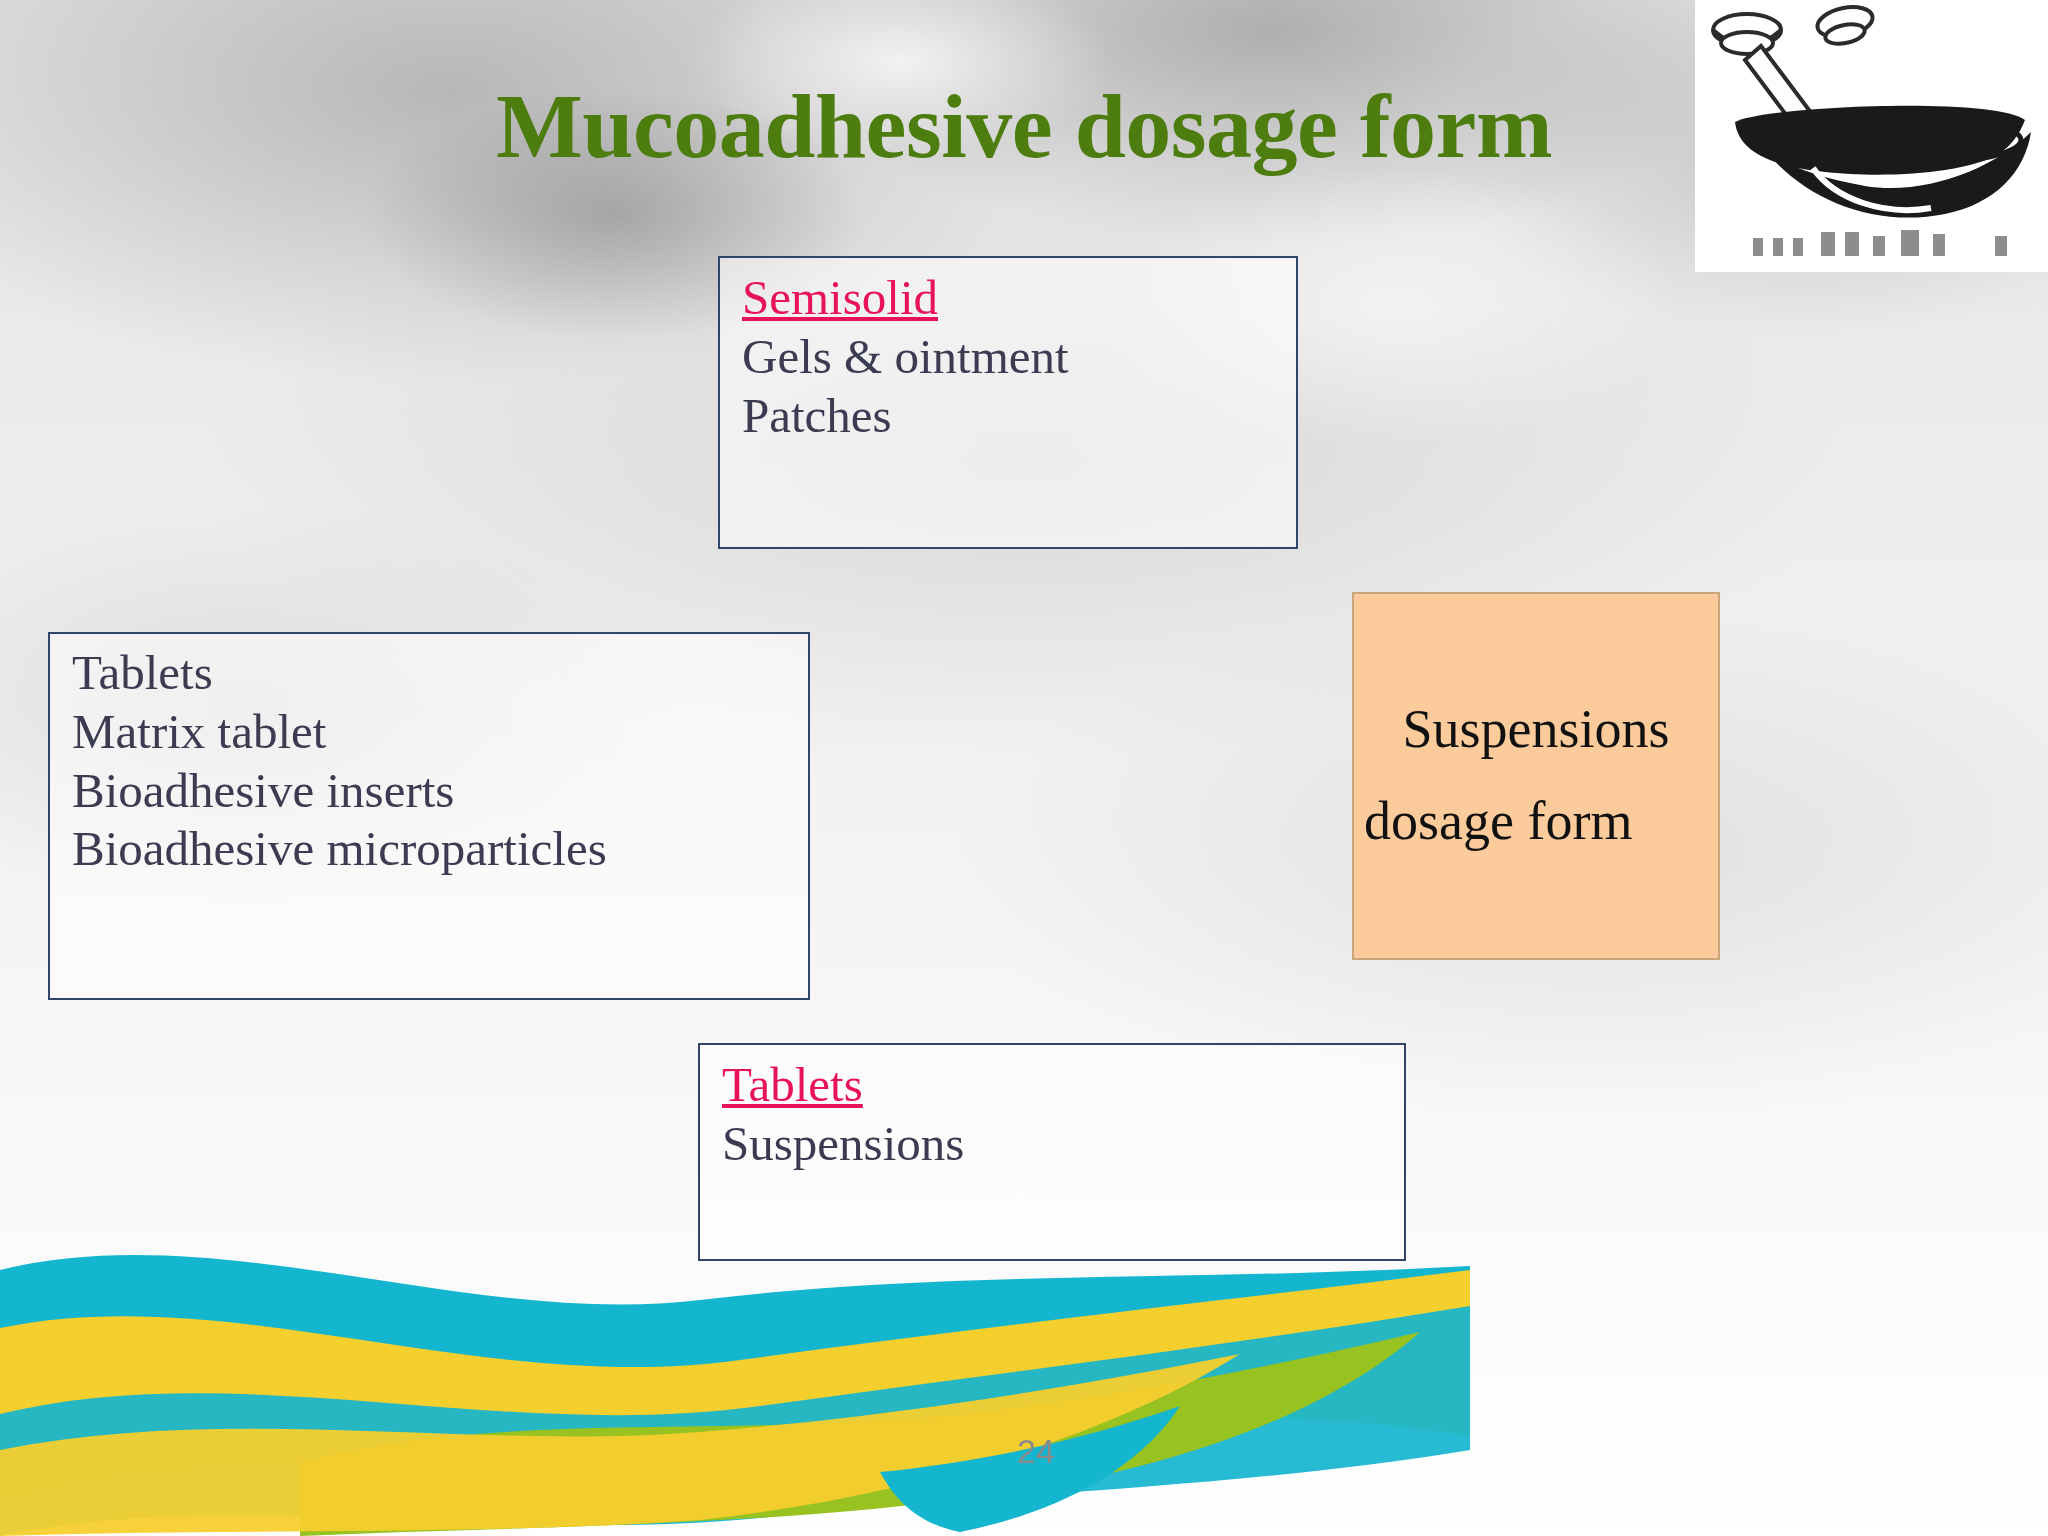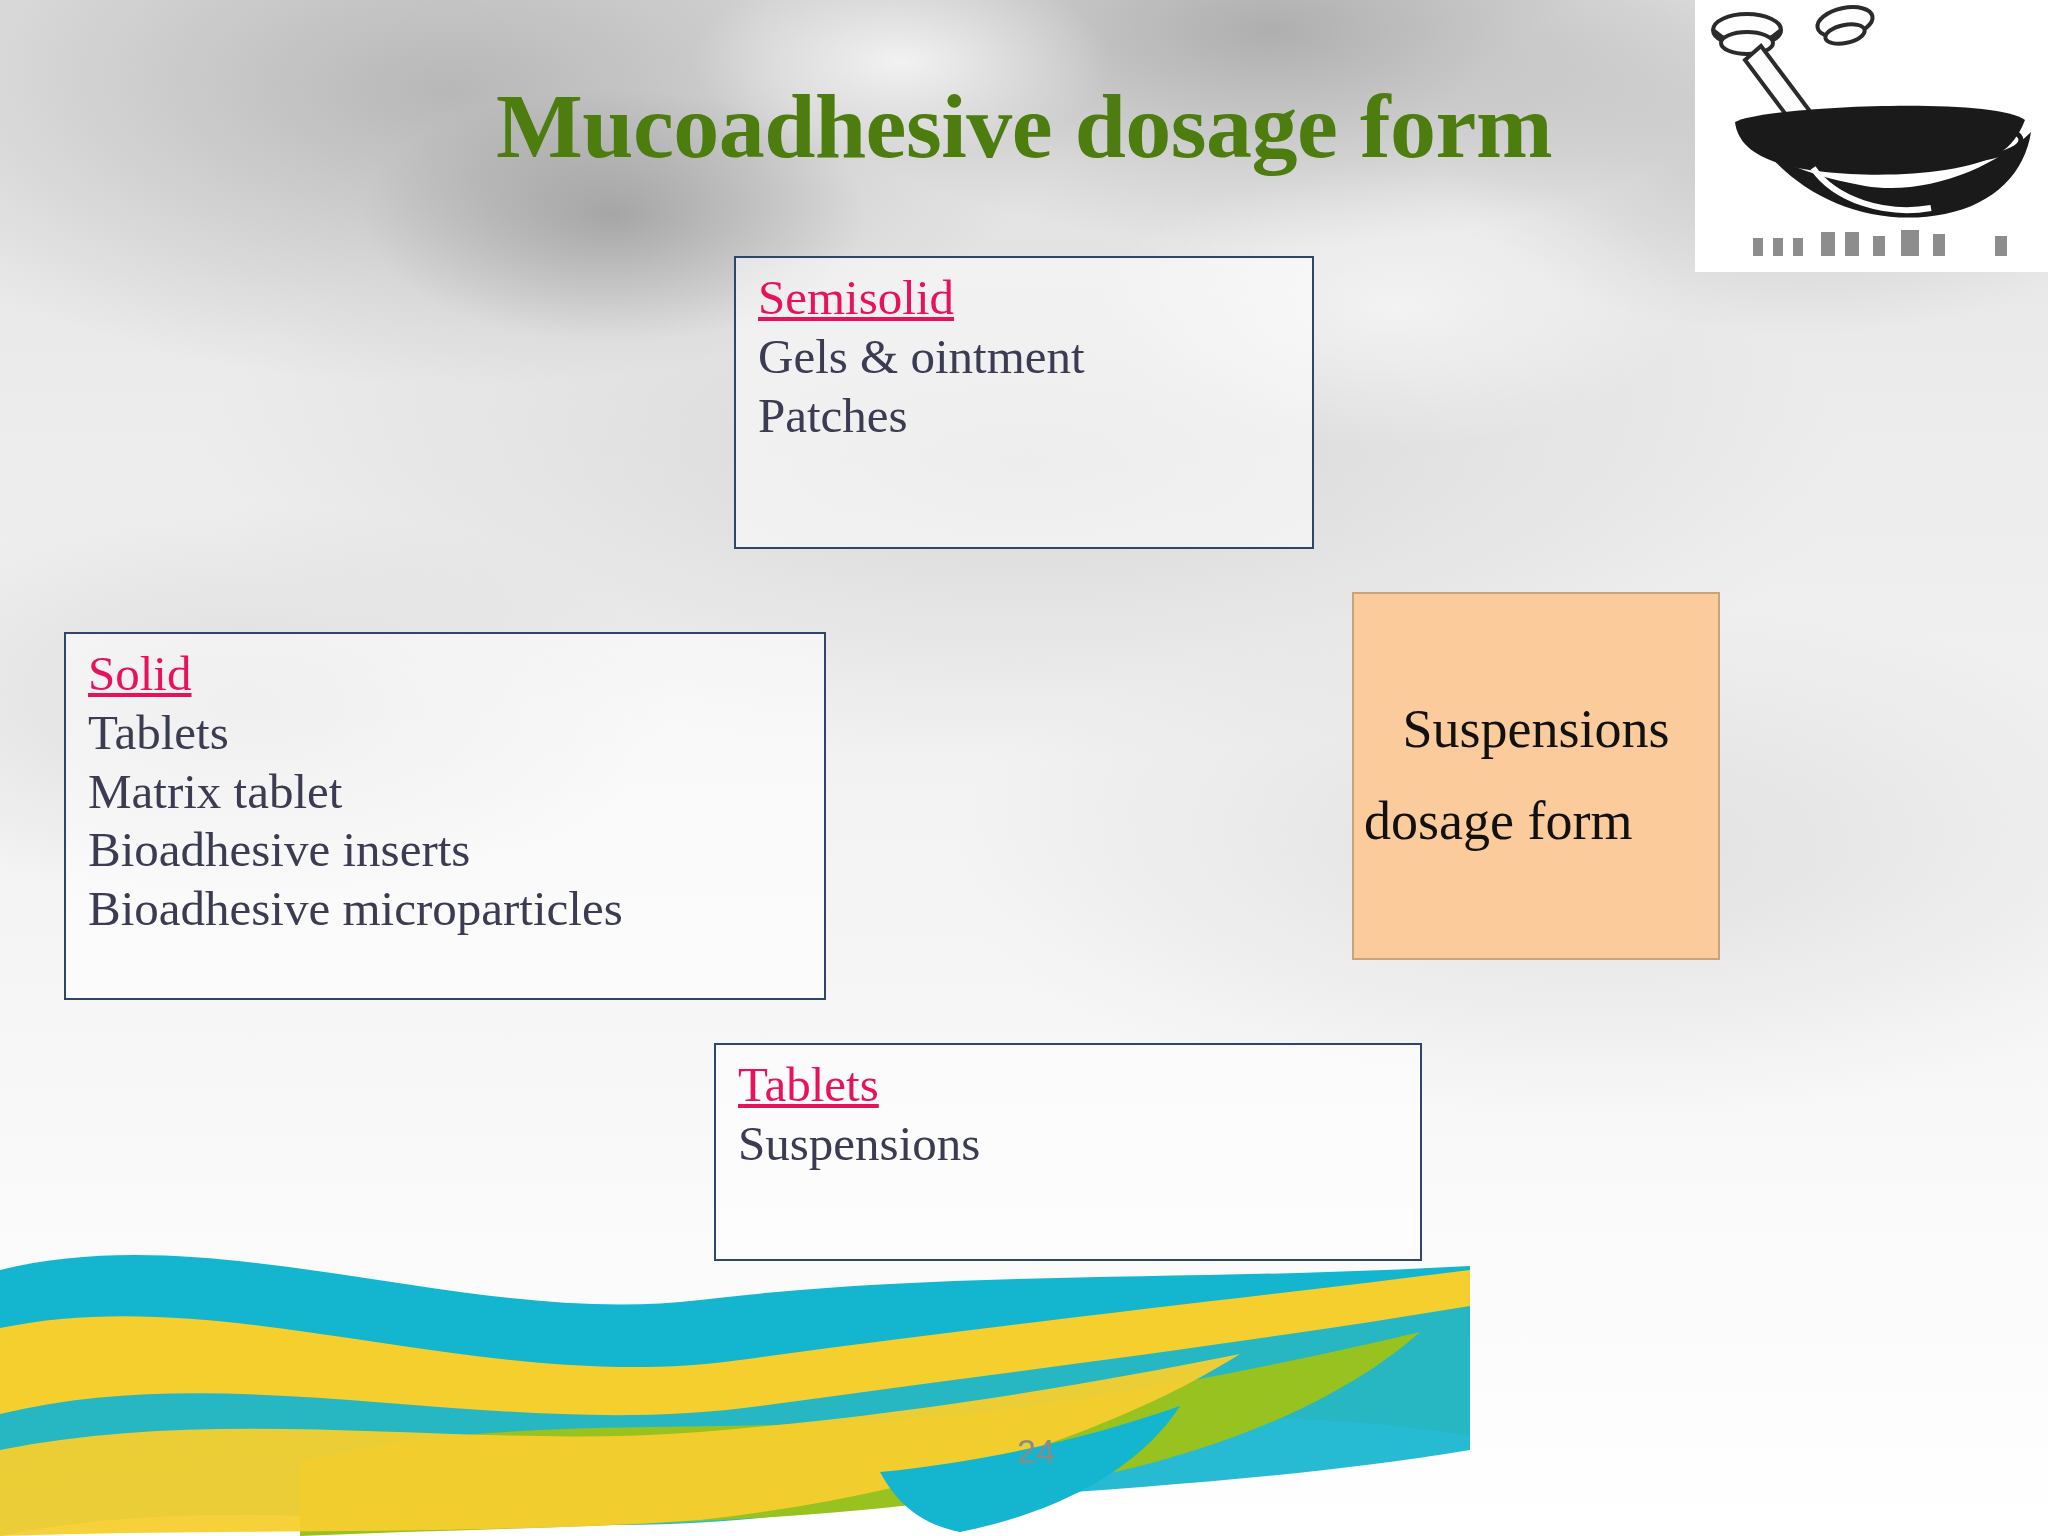--- a/index.html
+++ b/index.html
@@ -67,21 +67,20 @@
     overflow: hidden;
   }
 
   
   .box {
     position: absolute;
     border: 2px solid #31456b;
     background: rgba(255,255,255,0.55);
     box-sizing: border-box;
     padding: 10px 18px 14px 22px;
-    margin-left: 16px;
   }
   .box .heading {
     color: #e8115b;
     text-decoration: underline;
     font-size: 49px;
     line-height: 1.22;
     white-space: nowrap;
   }
   .box .line {
     color: #3b3b52;
@@ -199,21 +198,20 @@
     </svg>
   </div>
 
   <div class="box" id="box-semisolid">
     <div class="heading">Semisolid</div>
     <div class="line">Gels &amp; ointment</div>
     <div class="line">Patches</div>
   </div>
 
   <div class="box" id="box-solid">
-    <div class="heading">Solid</div>
     <div class="line">Tablets</div>
     <div class="line">Matrix tablet</div>
     <div class="line">Bioadhesive inserts</div>
     <div class="line">Bioadhesive microparticles</div>
   </div>
 
   <div class="box" id="box-liquid">
     <div class="heading">Tablets</div>
     <div class="line">Suspensions</div>
   </div>

